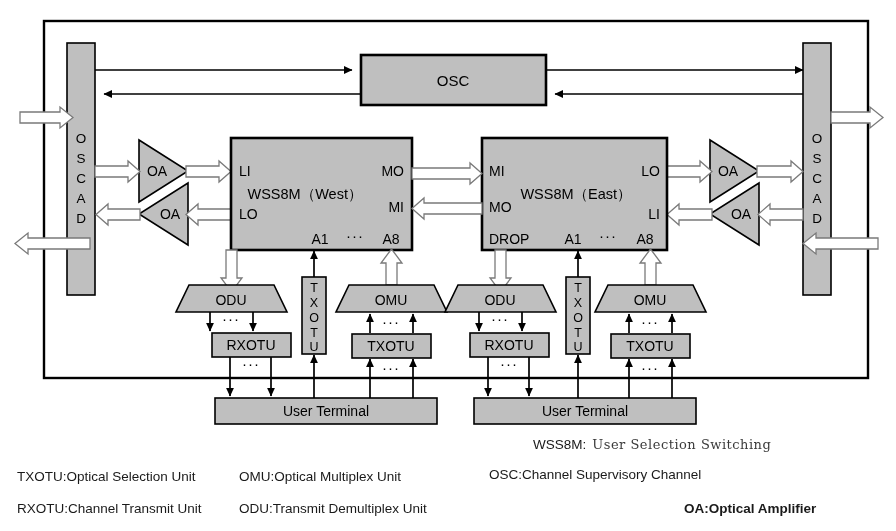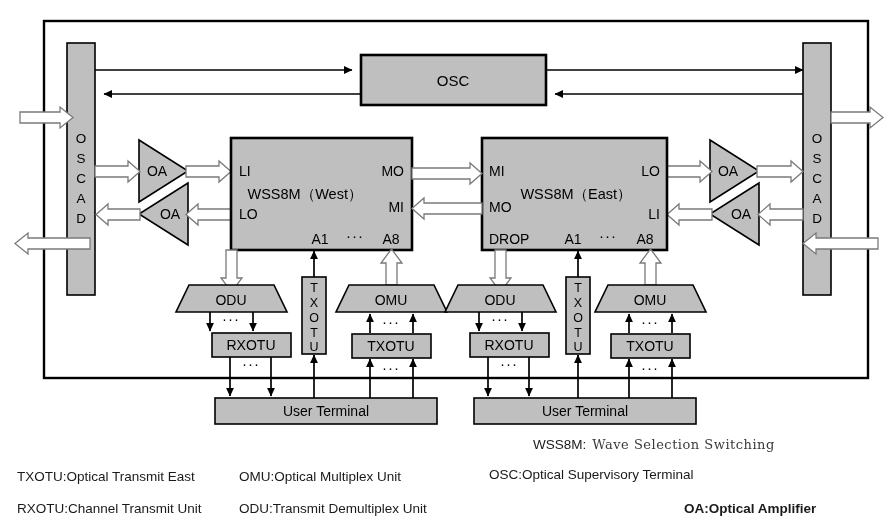--- a/index.html
+++ b/index.html
@@ -277,24 +277,24 @@
     <line class="solid-arrow" x1="672" y1="398" x2="672" y2="359" marker-end="url(#solidArrow)"></line>
     <text class="lbl dots" x="650" y="373" text-anchor="middle">···</text>
 
     <rect class="fill-gray-thin" x="474" y="398" width="222" height="26"></rect>
     <text class="lbl lbl-box" x="585" y="416" text-anchor="middle">User Terminal</text>
 
   </svg>
 
   <div class="legend-row" style="left:533px; top:437px; align-items:baseline;">
     <span class="legend" style="position:relative;">WSS8M:</span>
-    <span class="legend-serif" style="position:relative; margin-left:6px;">Wave Selection Switching</span>
+    <span class="legend-serif" style="position:relative; margin-left:6px;">User Selection Switching</span>
   </div>
 
-  <div class="legend" style="left:17px; top:469px;">TXOTU:Optical Transmit East</div>
+  <div class="legend" style="left:17px; top:469px;">TXOTU:Optical Selection Unit</div>
   <div class="legend" style="left:239px; top:469px;">OMU:Optical Multiplex Unit</div>
-  <div class="legend" style="left:489px; top:467px;">OSC:Optical Supervisory Terminal</div>
+  <div class="legend" style="left:489px; top:467px;">OSC:Channel Supervisory Channel</div>
 
   <div class="legend" style="left:17px; top:501px;">RXOTU:Channel Transmit Unit</div>
   <div class="legend" style="left:239px; top:501px;">ODU:Transmit Demultiplex Unit</div>
   <div class="legend" style="left:684px; top:501px;font-weight:bold;">OA:Optical Amplifier</div>
 
 </div>
 
 </body></html>

